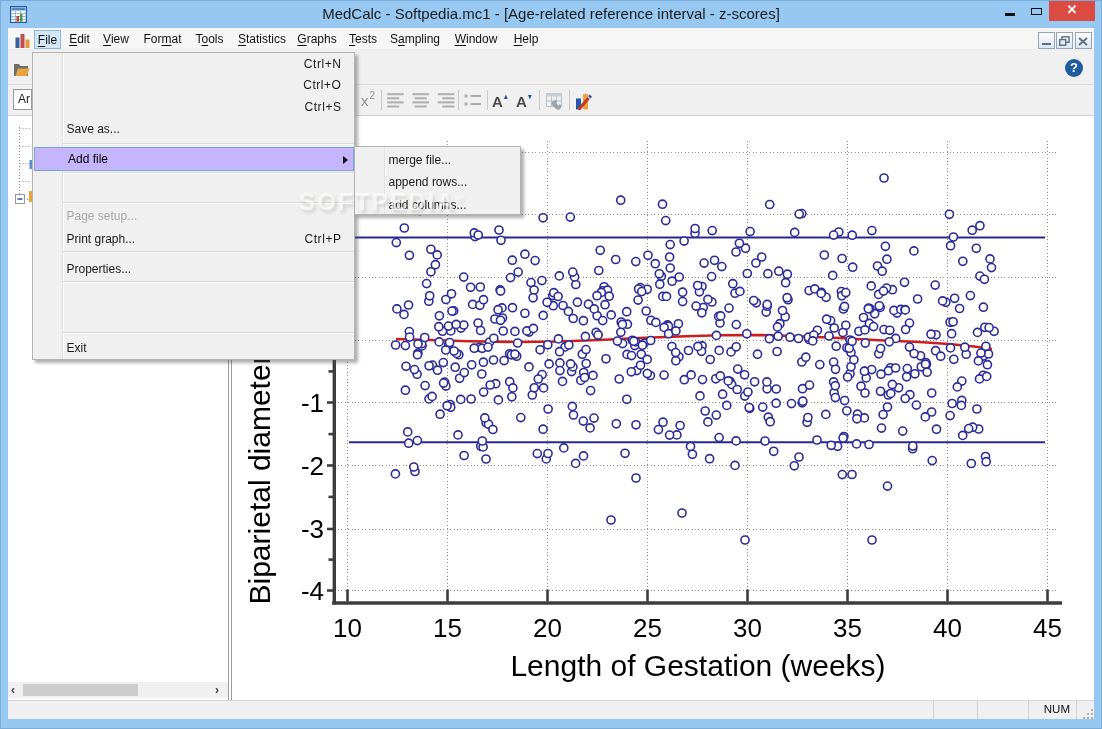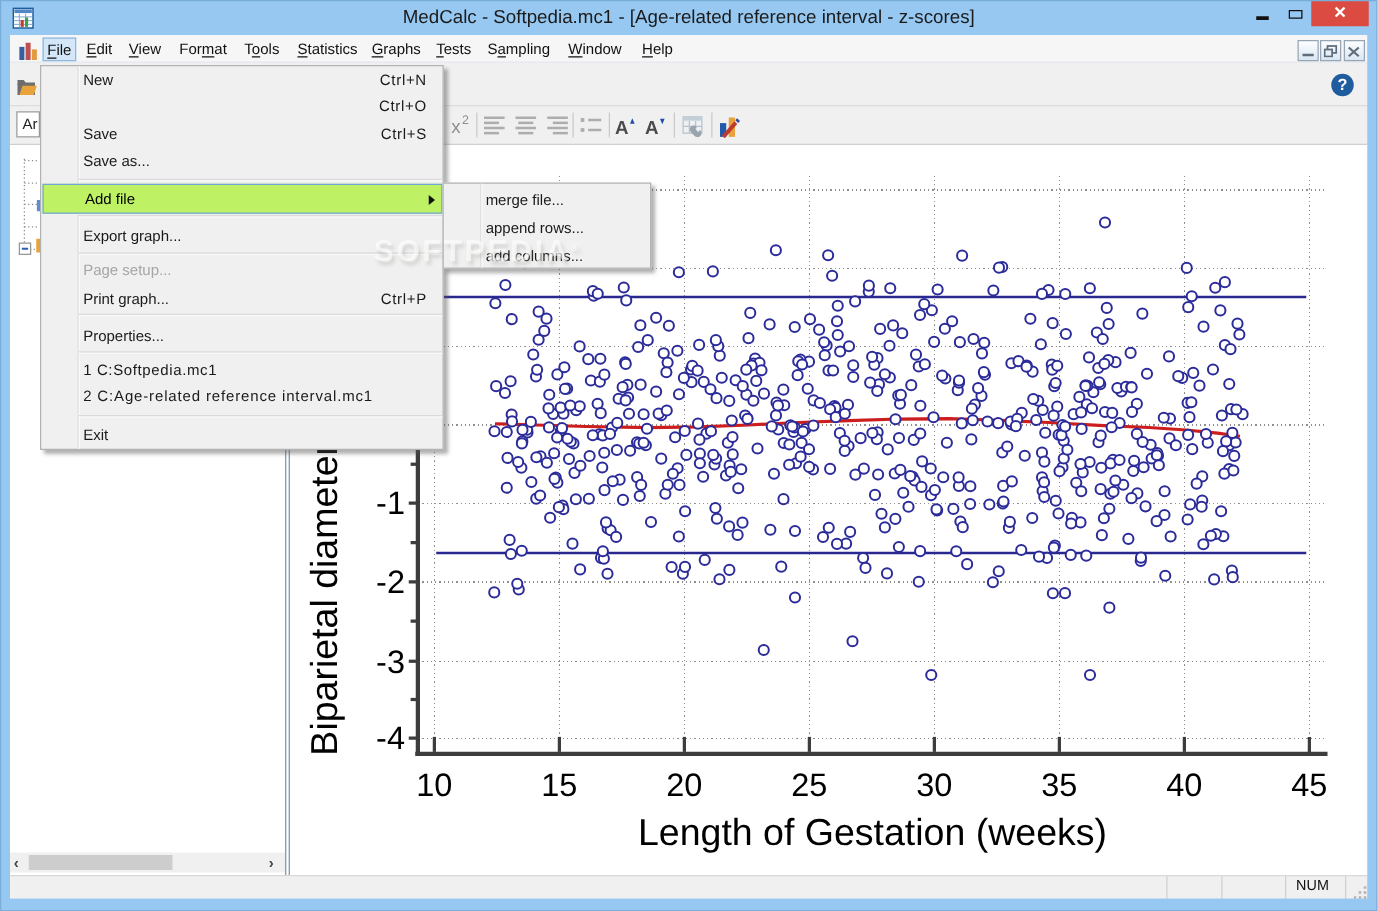--- a/index.html
+++ b/index.html
@@ -32,28 +32,28 @@
 #split1{left:228px;top:116px;width:1px;height:584px;background:#9a9a9a}
 #split2{left:231px;top:116px;width:1px;height:584px;background:#9a9a9a}
 #chartarea{left:232px;top:116px;width:862px;height:584px;background:#fff}
 
 #lscroll{left:8px;top:682px;width:220px;height:15.5px;background:#f0f0f0}
 #lthumb{left:23px;top:684px;width:115px;height:12px;background:#cdcdcd}
 .sarr{position:absolute;top:683px;font-size:12px;color:#444;font-weight:bold}
 
 #statusbar{left:8px;top:700px;width:1086px;height:19px;background:#f0f0f0;border-top:1px solid #d8d8d8}
 .ssep{position:absolute;top:701px;width:1px;height:18px;background:#d0d0d0}
-#num{left:1030px;top:703px;width:40px;font-size:11.5px;color:#111;text-align:center}
+#num{left:1030px;top:703px;width:40px;font-size:11.5px;color:#111;text-align:right}
 
 #menu{left:32px;top:51.5px;width:323px;height:308px;background:#f0f0f0;border:1px solid #b3b3b3;box-shadow:3px 3px 3px rgba(80,80,80,0.45);z-index:10}
 #menugutter{left:29px;top:0;width:1px;height:306px;background:#e0e0e0;box-shadow:1px 0 0 #fafafa}
 .mitem{position:absolute;left:33.5px;width:280px;height:20px;line-height:20px;font-size:12px;color:#1a1a1a}
 .mshort{position:absolute;right:12.5px;letter-spacing:0.55px;font-size:12px;color:#1a1a1a}
 .msep{position:absolute;left:30px;width:291px;height:1px;background:#dadada;box-shadow:0 1px 0 #fafafa}
-#addfile{left:1px;top:94.8px;width:320px;height:24px;background:#bef264;border:1px solid #73a5d8}
+#addfile{left:1px;top:94.8px;width:320px;height:24px;background:#c4b5fd;border:1px solid #73a5d8}
 #subarrow{position:absolute;right:5px;top:7.5px;width:0;height:0;border-left:5.5px solid #111;border-top:4.5px solid transparent;border-bottom:4.5px solid transparent}
 #submenu{left:353.5px;top:145.5px;width:167px;height:69px;background:#f0f0f0;border:1px solid #b3b3b3;box-shadow:3px 3px 3px rgba(80,80,80,0.45);z-index:11}
 #subgutter{left:29px;top:0;width:1px;height:67px;background:#e0e0e0;box-shadow:1px 0 0 #fafafa}
 .sitem{position:absolute;left:34px;width:130px;height:20px;line-height:20px;font-size:12px;color:#1a1a1a}
 
 #wm{left:299px;top:188px;z-index:20;font-size:24px;font-weight:bold;color:rgba(255,255,255,0.62);letter-spacing:2.2px;text-shadow:2px 3px 3px rgba(145,140,132,0.28)}
 #wm sup{font-size:9px;vertical-align:8px;letter-spacing:0}
 u{text-decoration:underline;text-underline-offset:2px}
 .chart{position:absolute;left:232px;top:116px}
 </style></head>
@@ -875,42 +875,37 @@
 <div class="abs" style="left:1074.5px;top:32.3px;width:17px;height:17px;border:1px solid #96a5b5;background:linear-gradient(#fefefe,#d9e7f4)"></div>
 <svg class="abs" style="left:1078px;top:36.5px" width="10" height="9" viewBox="0 0 10 9">
     <path d="M1 1 L9 8 M9 1 L1 8" stroke="#5f6d7a" stroke-width="1.8"></path>
   </svg>
 <div class="abs" id="leftborder"></div>
 <div class="abs" id="rightborder"></div>
 <div class="abs" id="bottomborder"></div>
 <div class="abs" id="outerline"></div>
 <div class="abs" id="menu">
 <div class="abs" id="menugutter"></div>
-<div class="mitem" style="top:1px">New</div>
 <div class="mshort" style="top:1px;height:20px;line-height:20px">Ctrl+N</div>
 <div class="mshort" style="top:22.8px;height:20px;line-height:20px">Ctrl+O</div>
-<div class="mitem" style="top:44.4px">Save</div>
 <div class="mshort" style="top:44.4px;height:20px;line-height:20px">Ctrl+S</div>
 <div class="mitem" style="top:66.8px">Save as...</div>
 <div class="msep" style="top:90.3px"></div>
 <div class="abs" id="addfile">
       <div style="position:absolute;left:33px;top:1px;font-size:12px;line-height:20px">Add file</div>
       <div id="subarrow"></div>
     </div>
 <div class="msep" style="top:119.9px"></div>
-<div class="mitem" style="top:126.1px">Export graph...</div>
 <div class="msep" style="top:149.8px"></div>
 <div class="mitem" style="top:153.9px;color:#a6a6a6">Page setup...</div>
 <div class="mitem" style="top:176.4px">Print graph...</div>
 <div class="mshort" style="top:176.4px;height:20px;line-height:20px">Ctrl+P</div>
 <div class="msep" style="top:198.3px"></div>
 <div class="mitem" style="top:206px">Properties...</div>
 <div class="msep" style="top:228.9px"></div>
-<div class="mitem" style="top:233.2px;letter-spacing:0.5px">1 C:Softpedia.mc1</div>
-<div class="mitem" style="top:254.8px;letter-spacing:0.68px">2 C:Age-related reference interval.mc1</div>
 <div class="msep" style="top:279.2px"></div>
 <div class="mitem" style="top:285px">Exit</div>
 </div>
 <div class="abs" id="submenu">
 <div class="abs" id="subgutter"></div>
 <div class="sitem" style="top:3px">merge file...</div>
 <div class="sitem" style="top:25.5px">append rows...</div>
 <div class="sitem" style="top:48px">add columns...</div>
 </div>
 <div class="abs" id="wm">SOFTPEDIA<sup>®</sup></div>

